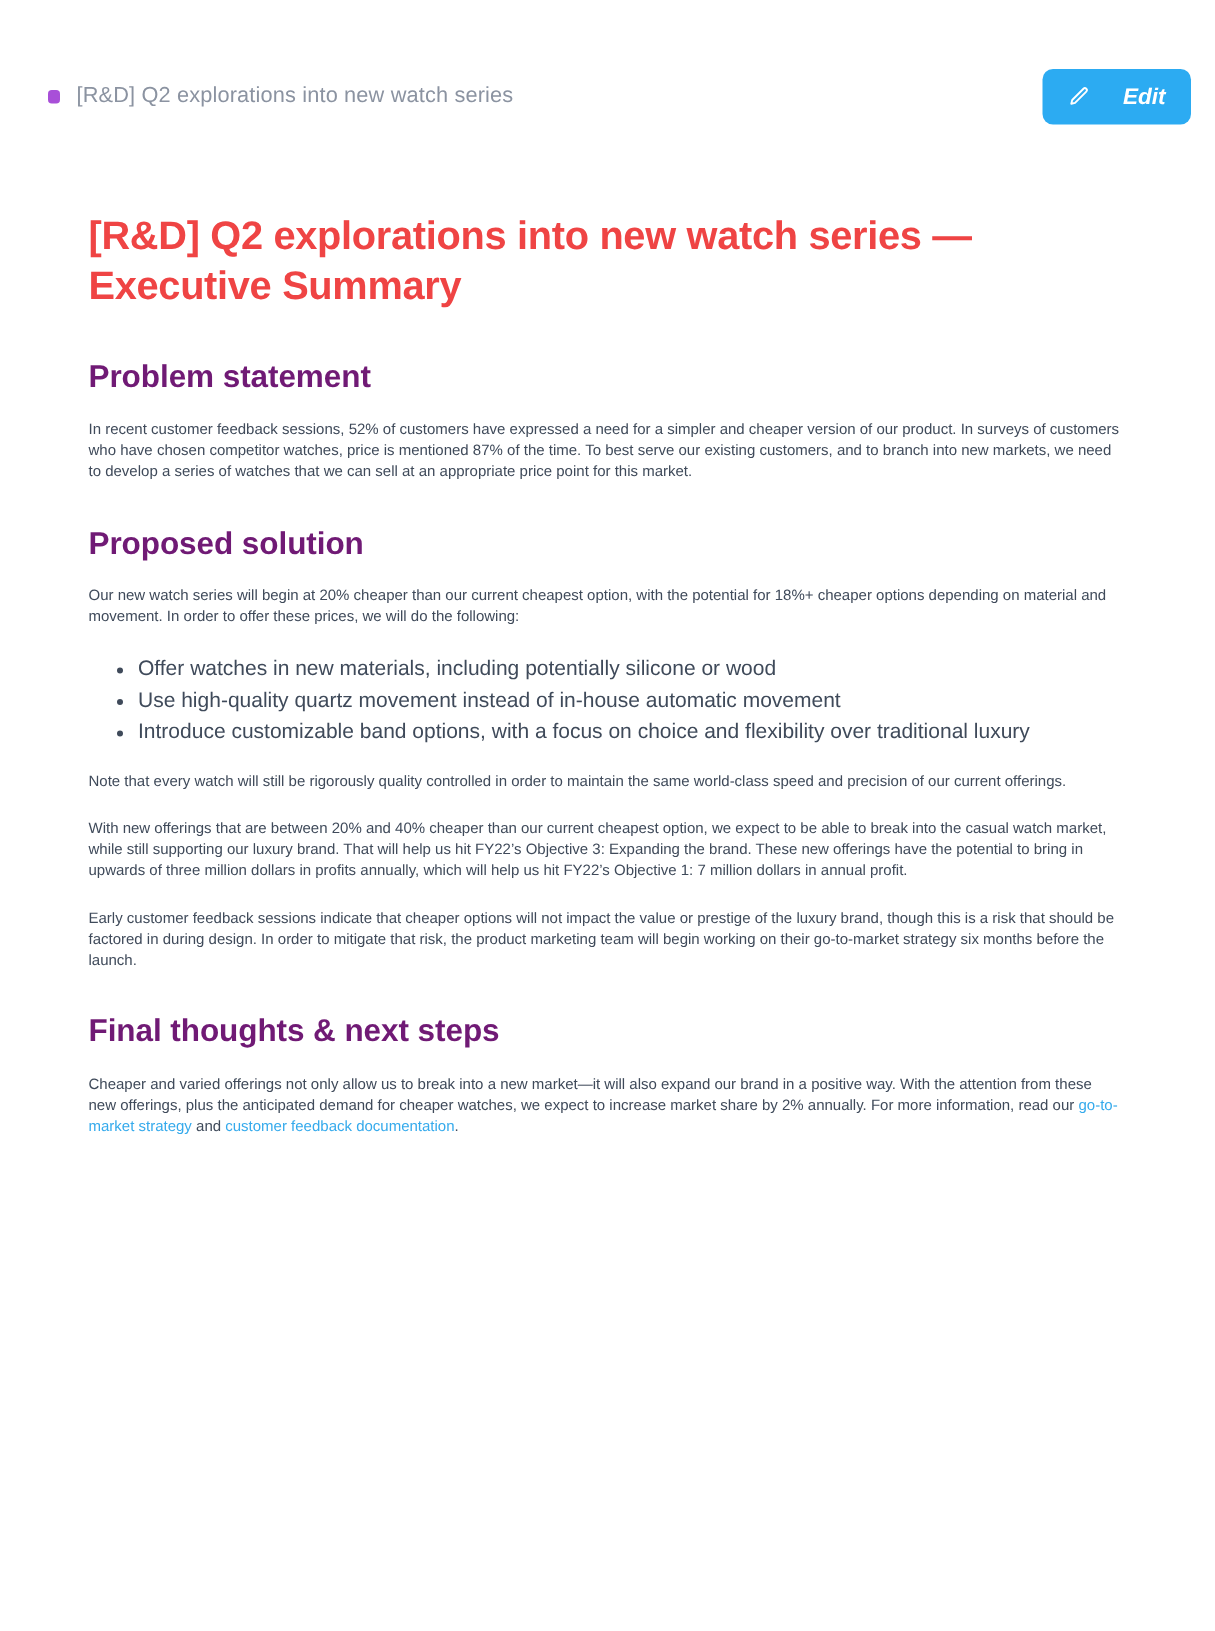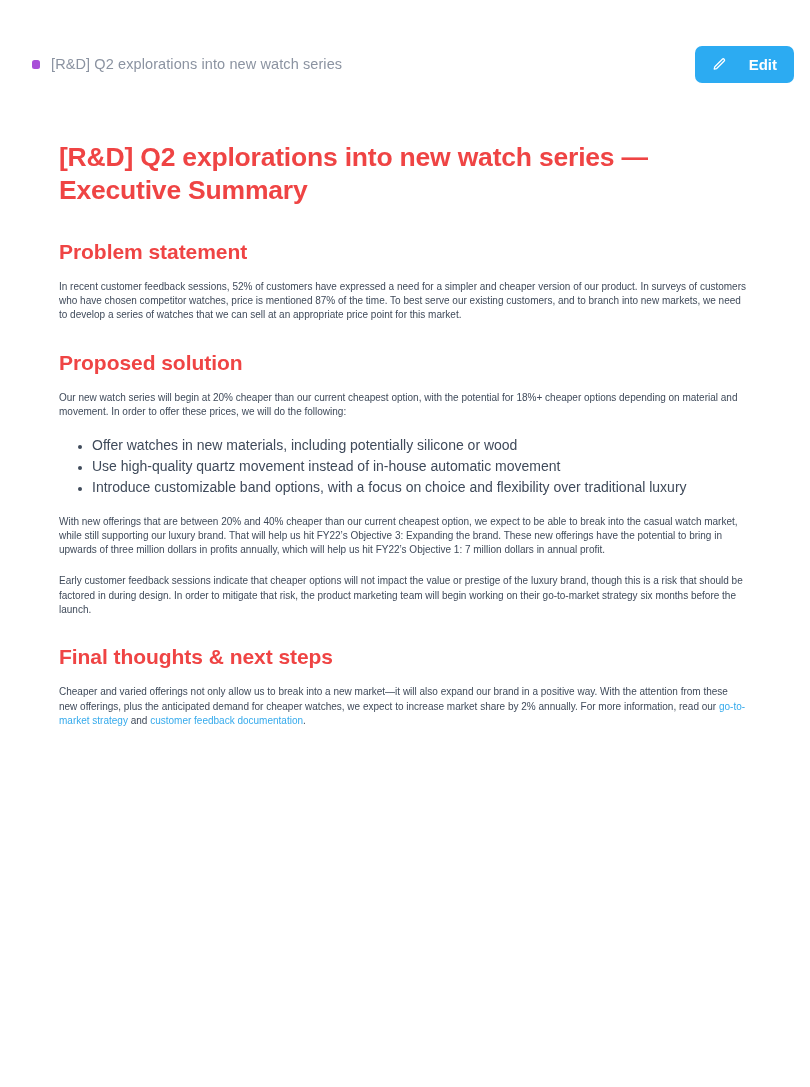--- a/index.html
+++ b/index.html
@@ -65,20 +65,21 @@
     height: 37px;
     padding: 0 17px;
     background: #2cabf2;
     border: none;
     border-radius: 7px;
     color: #ffffff;
     font-family: "Liberation Sans", sans-serif;
     font-size: 15px;
     font-weight: bold;
     cursor: pointer;
+    font-style: italic;
   }
 
   .edit-button .pencil-icon {
     display: inline-flex;
     width: 15px;
     height: 15px;
   }
   .edit-button .pencil-icon svg { width: 15px; height: 15px; display: block; }
 
   
@@ -93,21 +94,21 @@
     line-height: 1.26;
     color: #ef4444;
     letter-spacing: -0.2px;
     max-width: 600px;
     margin-bottom: 30px;
   }
 
   h2.section-heading {
     font-size: 21px;
     font-weight: bold;
-    color: #ef4444;
+    color: #701a75;
     line-height: 1.3;
     letter-spacing: -0.05px;
     margin-top: 26px;
     margin-bottom: 15px;
   }
 
   h3.sub-heading {
     font-size: 18px;
     font-weight: bold;
     color: #334155;
@@ -191,20 +192,21 @@
 
     <h2 class="section-heading">Proposed solution</h2>
     <p class="body-text tight">Our new watch series will begin at 20% cheaper than our current cheapest option, with the potential for 18%+ cheaper options depending on material and movement. In order to offer these prices, we will do the following:</p>
 
     <ul class="bullets">
       <li>Offer watches in new materials, including potentially silicone or wood</li>
       <li>Use high-quality quartz movement instead of in-house automatic movement</li>
       <li>Introduce customizable band options, with a focus on choice and flexibility over traditional luxury</li>
     </ul>
 
+    <p class="body-text">Note that every watch will still be rigorously quality controlled in order to maintain the same world-class speed and precision of our current offerings.</p>
 
     <p class="body-text">With new offerings that are between 20% and 40% cheaper than our current cheapest option, we expect to be able to break into the casual watch market, while still supporting our luxury brand. That will help us hit FY22’s Objective 3: Expanding the brand. These new offerings have the potential to bring in upwards of three million dollars in profits annually, which will help us hit FY22’s Objective 1: 7 million dollars in annual profit.</p>
     <p class="body-text">Early customer feedback sessions indicate that cheaper options will not impact the value or prestige of the luxury brand, though this is a risk that should be factored in during design. In order to mitigate that risk, the product marketing team will begin working on their go-to-market strategy six months before the launch.</p>
 
     <h2 class="section-heading">Final thoughts &amp; next steps</h2>
     <p class="body-text"><span>Cheaper and varied offerings not only allow us to break into a new market—it will also expand our brand in a positive way. With the attention from these new offerings, plus the anticipated demand for cheaper watches, we expect to increase market share by 2% annually. For more information, read our </span><a class="doc-link">go-to-market strategy</a><span> and </span><a class="doc-link">customer feedback documentation</a><span>.</span></p>
 
   </div>
 </div>
 

